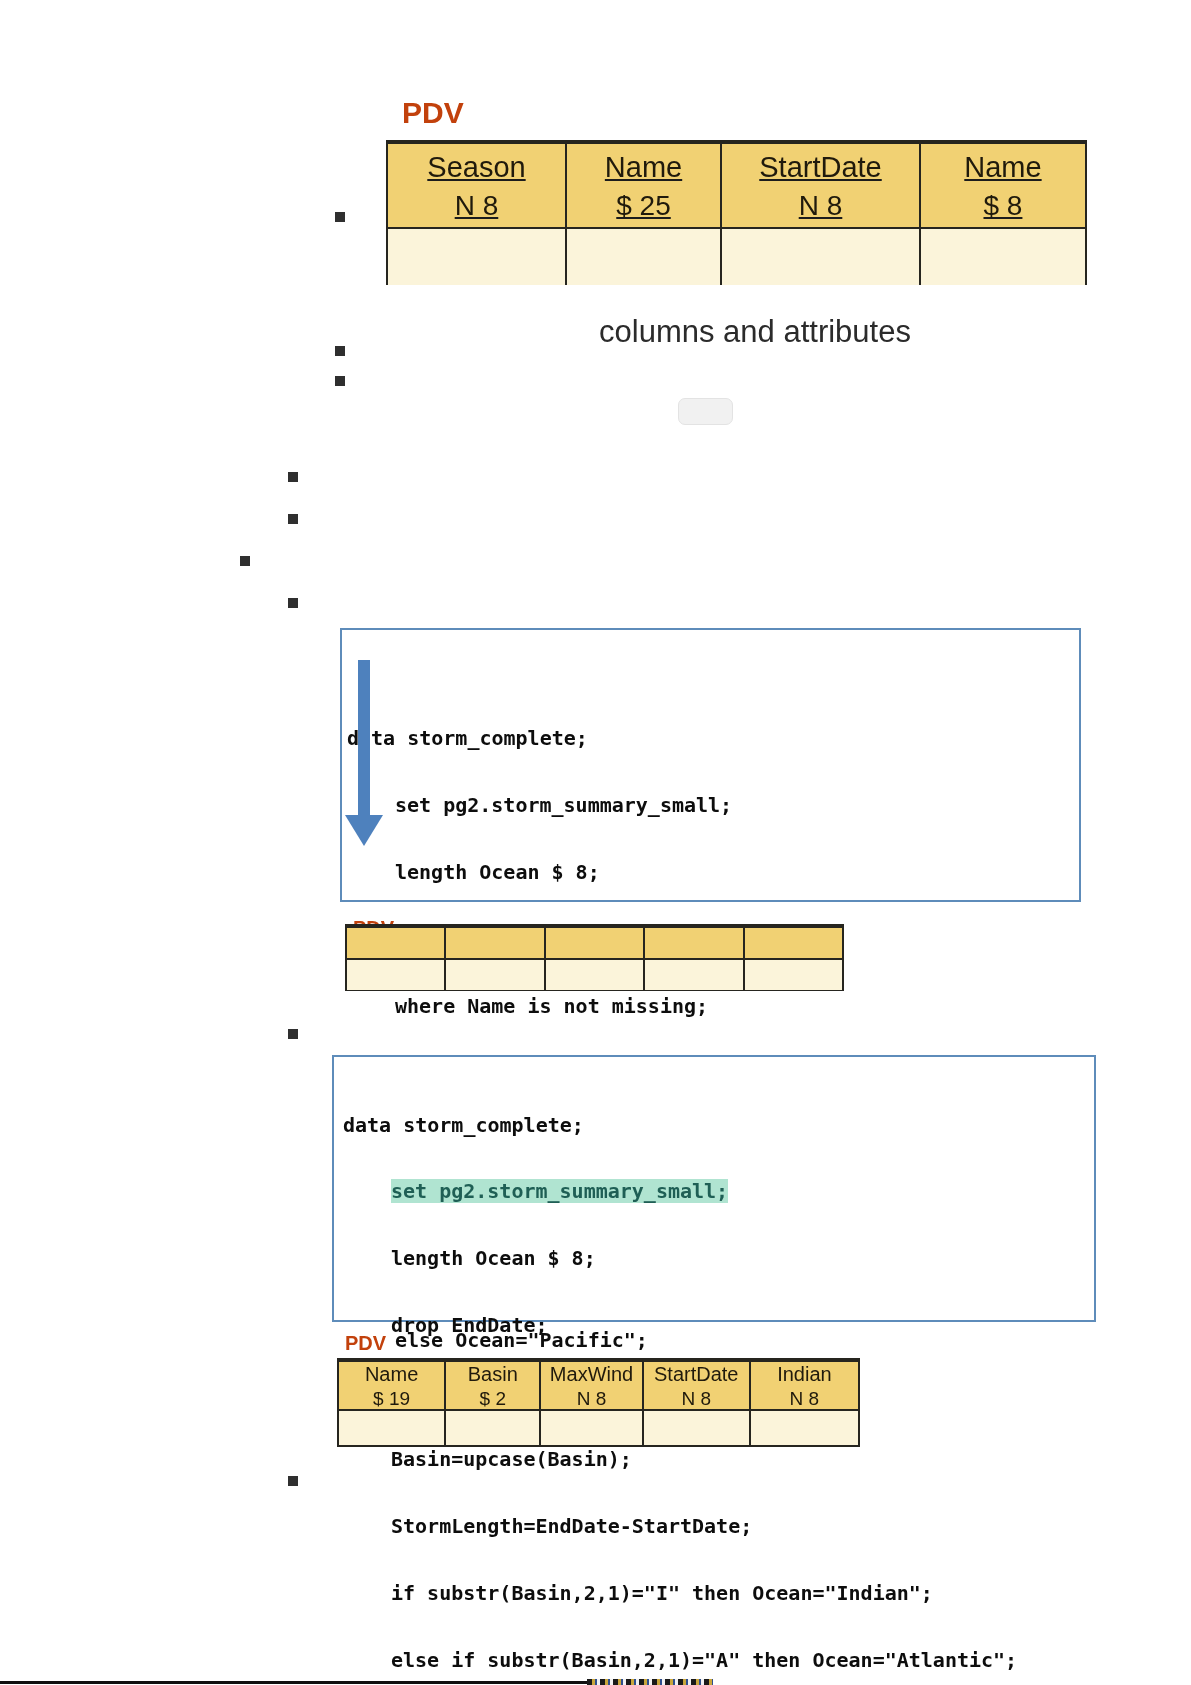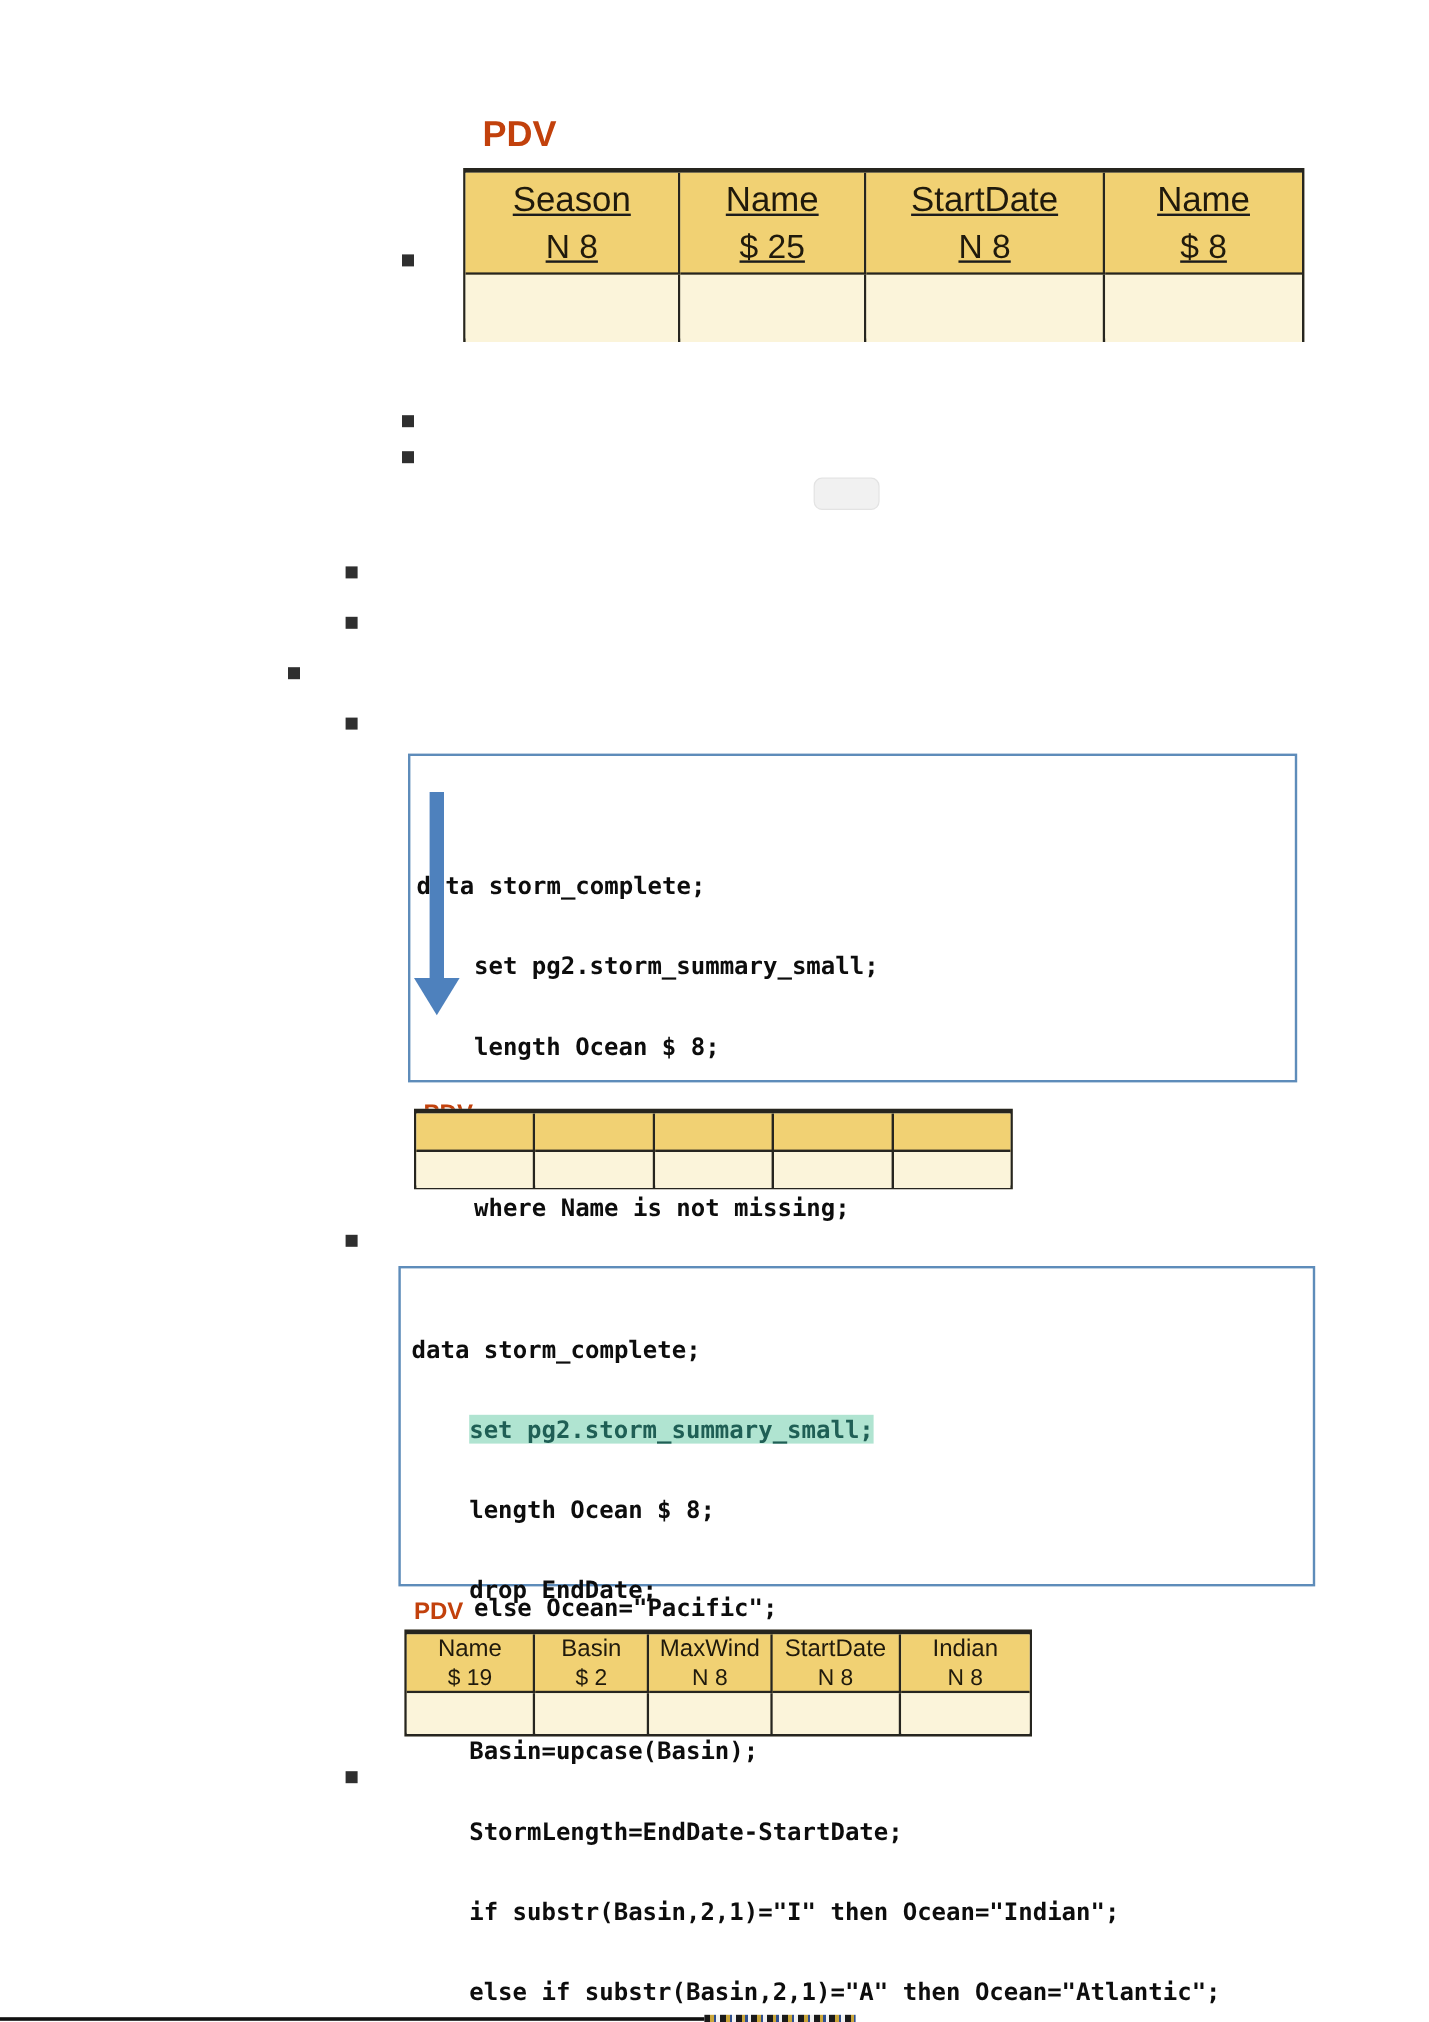--- a/index.html
+++ b/index.html
@@ -108,20 +108,21 @@
       </div>
     </div>
     <div class="trow tbody" style="height:56px;">
       <div class="tcell" style="width:180px;"></div>
       <div class="tcell" style="width:156px;"></div>
       <div class="tcell" style="width:200px;"></div>
       <div class="tcell" style="width:165px;"></div>
     </div>
   </div>
 
+  <div class="abs caption" style="left:520px;top:314px;width:470px;">columns and attributes</div>
 
   <div class="bullet" style="left:335px;top:212px;"></div>
   <div class="bullet" style="left:335px;top:346px;"></div>
   <div class="bullet" style="left:335px;top:376px;"></div>
   <div class="bullet" style="left:288px;top:472px;"></div>
   <div class="bullet" style="left:288px;top:514px;"></div>
   <div class="bullet" style="left:240px;top:556px;"></div>
   <div class="bullet" style="left:288px;top:598px;"></div>
   <div class="bullet" style="left:288px;top:1029px;"></div>
   <div class="bullet" style="left:288px;top:1476px;"></div>

